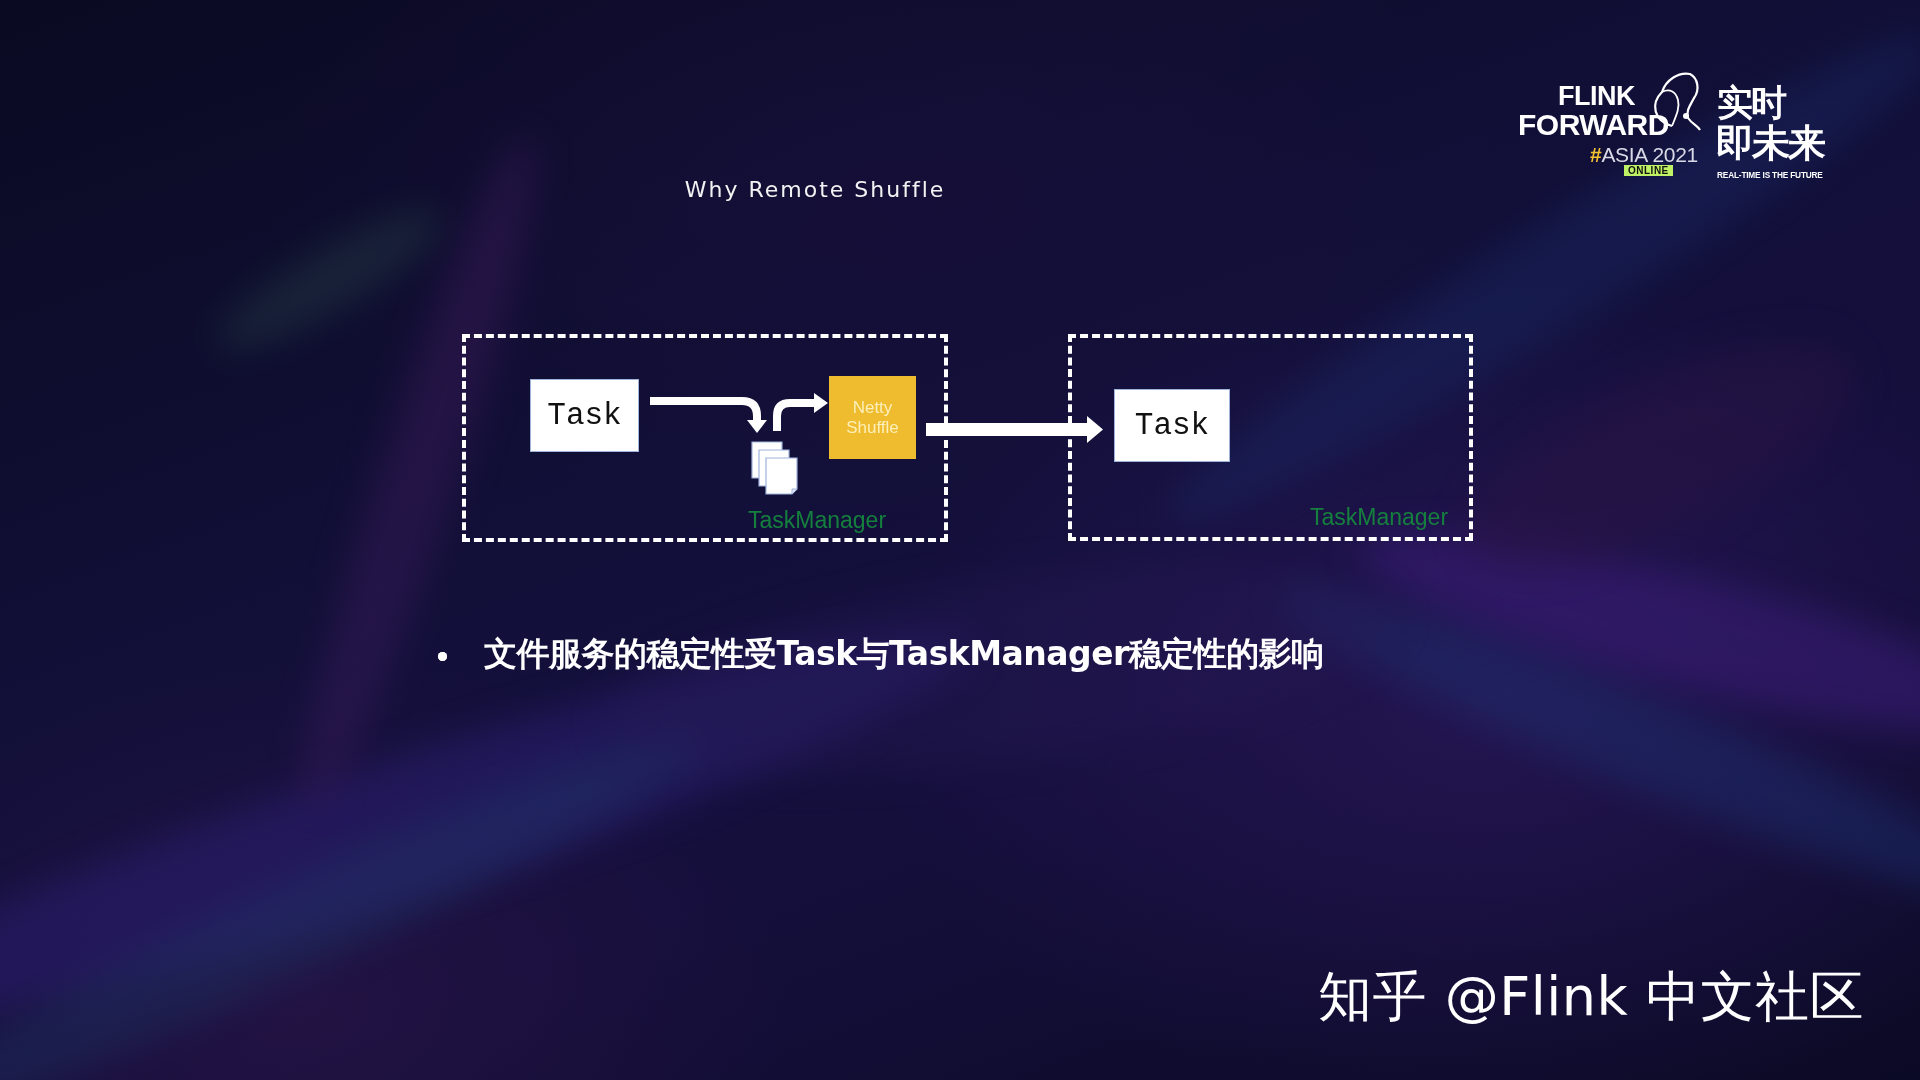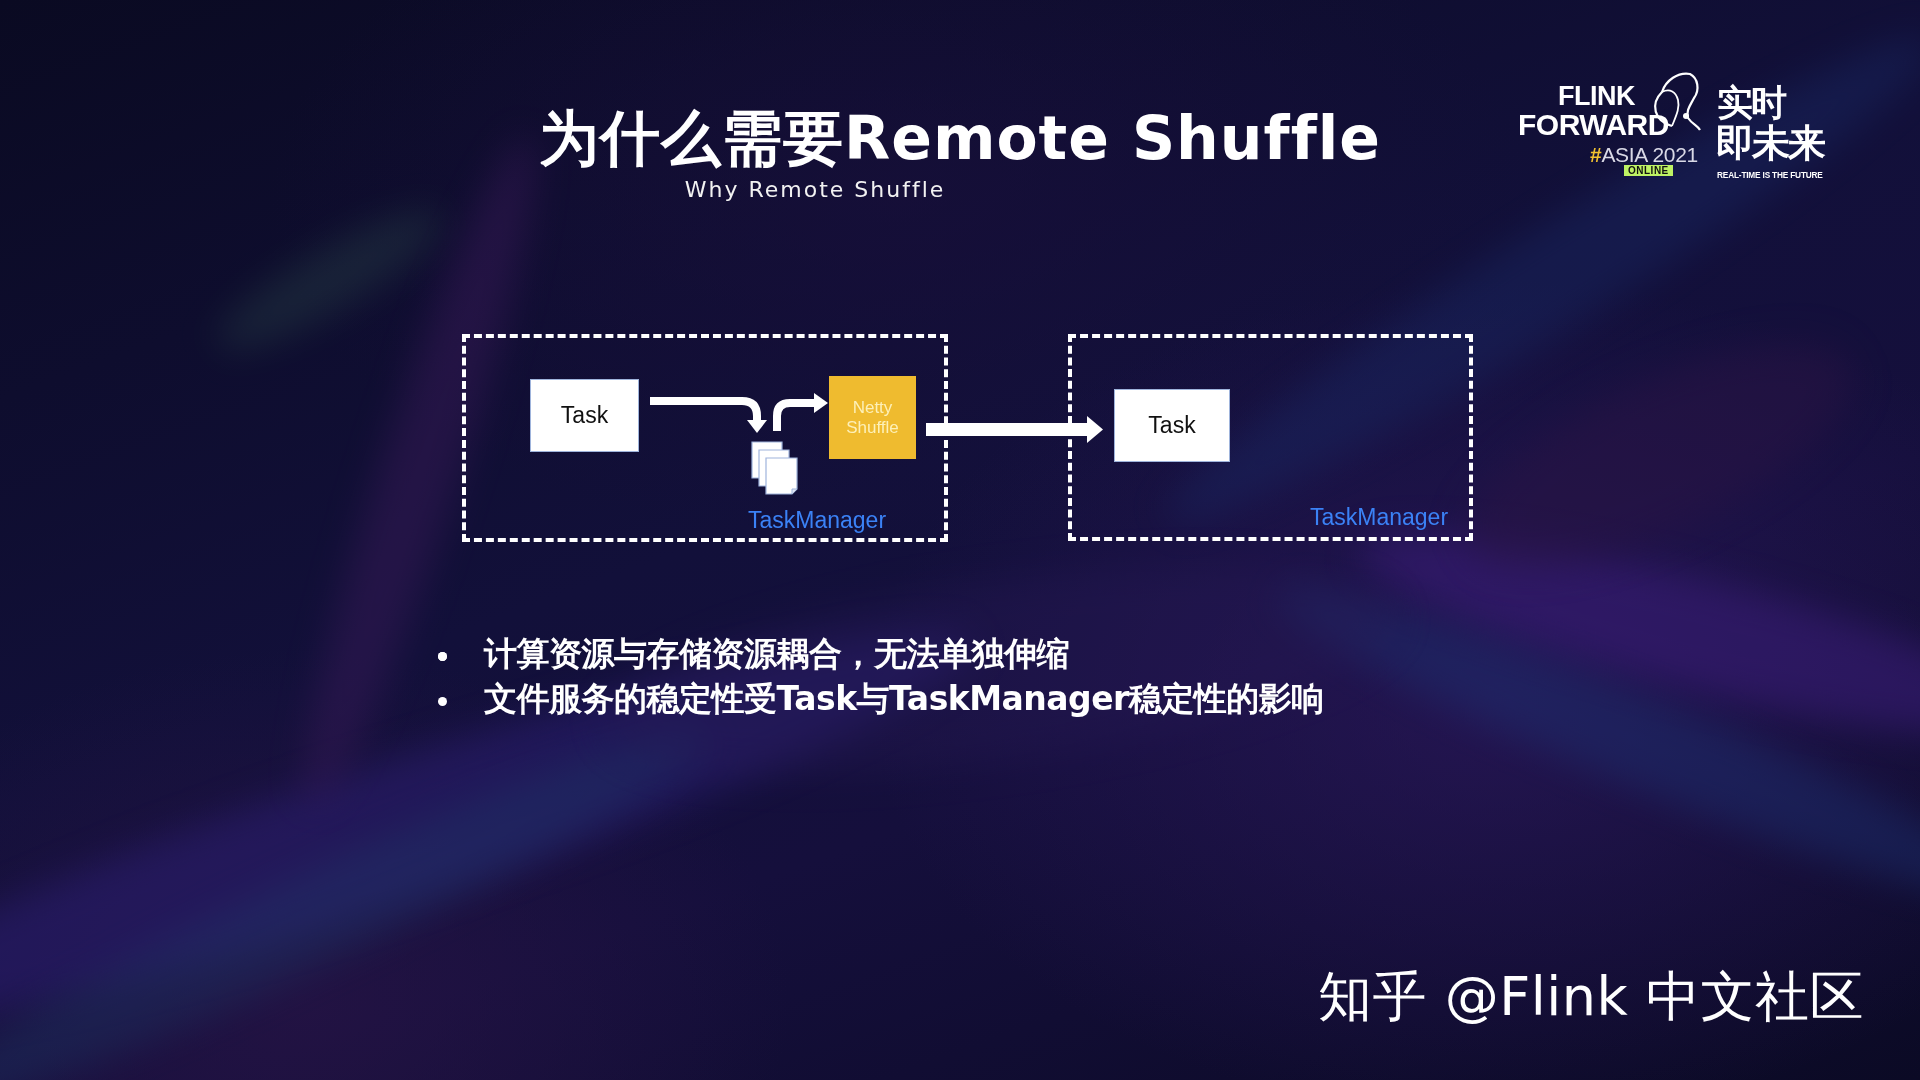--- a/index.html
+++ b/index.html
@@ -63,26 +63,26 @@
       transform: scaleX(0.92); transform-origin: left;
     }
     .tm-box {
       position: absolute; box-sizing: border-box;
       border: 4px dashed #ffffff;
     }
     .tm-left { left: 462px; top: 334px; width: 486px; height: 208px; }
     .tm-right { left: 1068px; top: 334px; width: 405px; height: 207px; }
     .tm-label {
       position: absolute; font-family: "Liberation Sans", sans-serif; font-size: 23px;
-      color: #3b82f6; line-height: 26px; white-space: nowrap;
+      color: #15803d; line-height: 26px; white-space: nowrap;
     }
     .task-box {
       position: absolute; background: #ffffff; border: 1.5px solid #9fb4dc;
-      box-sizing: border-box; color: #111; font-family: Liberation Sans, sans-serif;
-      font-size: 23px; display: flex; align-items: center; justify-content: center;
+      box-sizing: border-box; color: #111; font-family: Liberation Mono, monospace;
+      font-size: 31px; display: flex; align-items: center; justify-content: center;
     }
     .netty-box {
       position: absolute; left: 829px; top: 376px; width: 87px; height: 83px;
       background: #efbb2f; color: #fdf0b8; font-family: "Liberation Sans", sans-serif;
       font-size: 17px; line-height: 20px; display: flex; flex-direction: column;
       align-items: center; justify-content: center; text-align: center;
     }
     .diagram-svg { position: absolute; left: 0; top: 0; width: 1920px; height: 1080px; pointer-events: none; }
     .bullets {
       position: absolute; left: 432px; top: 632px; margin: 0; padding: 0; list-style: none;
@@ -111,21 +111,20 @@
   <div class="streak" style="left:200px; top:250px; width:260px; height:60px; background:#2c4a4a; transform:rotate(-30deg); opacity:.35;"></div>
   <div class="streak" style="left:380px; top:120px; width:80px; height:700px; background:#3b1b5a; transform:rotate(18deg); opacity:.45;"></div>
   <div class="streak" style="left:1350px; top:580px; width:700px; height:110px; background:#3a1d78; transform:rotate(14deg);"></div>
   <div class="streak" style="left:1250px; top:700px; width:800px; height:90px; background:#1c3070; transform:rotate(22deg); opacity:.45;"></div>
   <div class="streak" style="left:1100px; top:230px; width:900px; height:100px; background:#1a2a66; transform:rotate(-32deg); opacity:.4;"></div>
   <div class="streak" style="left:1450px; top:380px; width:420px; height:150px; background:#2a1444; transform:rotate(-25deg); opacity:.5;"></div>
   <div class="streak" style="left:600px; top:580px; width:800px; height:180px; background:#271a55; transform:rotate(-8deg); opacity:.35;"></div>
 </div>
 
 <div class="layer">
-  <div class="slide-title">为什么需要Remote Shuffle</div>
   <div class="slide-subtitle">Why Remote Shuffle</div>
 
   <div class="logo">
     <svg class="squirrel" viewBox="0 0 60 70">
       <path d="M30 60 C 12 55, 8 38, 20 26 C 24 14, 36 6, 48 8 C 56 12, 58 24, 52 32 C 48 40, 44 44, 46 52 C 50 58, 56 60, 58 64" fill="none" stroke="#ffffff" stroke-width="2.2"></path>
       <path d="M20 26 C 28 22, 34 26, 36 34 C 38 42, 34 50, 30 60" fill="none" stroke="#ffffff" stroke-width="1.8"></path>
       <circle cx="44" cy="50" r="3" fill="#ffffff"></circle>
     </svg>
     <div class="flink">FLINK</div>
     <div class="forward">FORWARD</div>
@@ -175,18 +174,17 @@
     <g>
       <path d="M752 442 L 782 442 L 782 478 L 752 478 Z" fill="#ffffff" stroke="#9fb4dc" stroke-width="1.2"></path>
       <path d="M759 450 L 789 450 L 789 486 L 759 486 Z" fill="#ffffff" stroke="#9fb4dc" stroke-width="1.2"></path>
       <path d="M766 458 L 797 458 L 797 489 L 792 494 L 766 494 Z" fill="#ffffff" stroke="#9fb4dc" stroke-width="1.2"></path>
       <path d="M797 489 L 792 489 L 792 494" fill="#dfe6f3" stroke="#9fb4dc" stroke-width="1"></path>
     </g>
   </svg>
 
   <ul class="bullets">
     <li><span class="dot"></span></li>
-    <li><span class="dot"></span><span>计算资源与存储资源耦合，无法单独伸缩</span></li>
     <li><span class="dot"></span><span>文件服务的稳定性受Task与TaskManager稳定性的影响</span></li>
   </ul>
 
   <div class="watermark">知乎 @Flink 中文社区</div>
 </div>
 
 </body></html>

